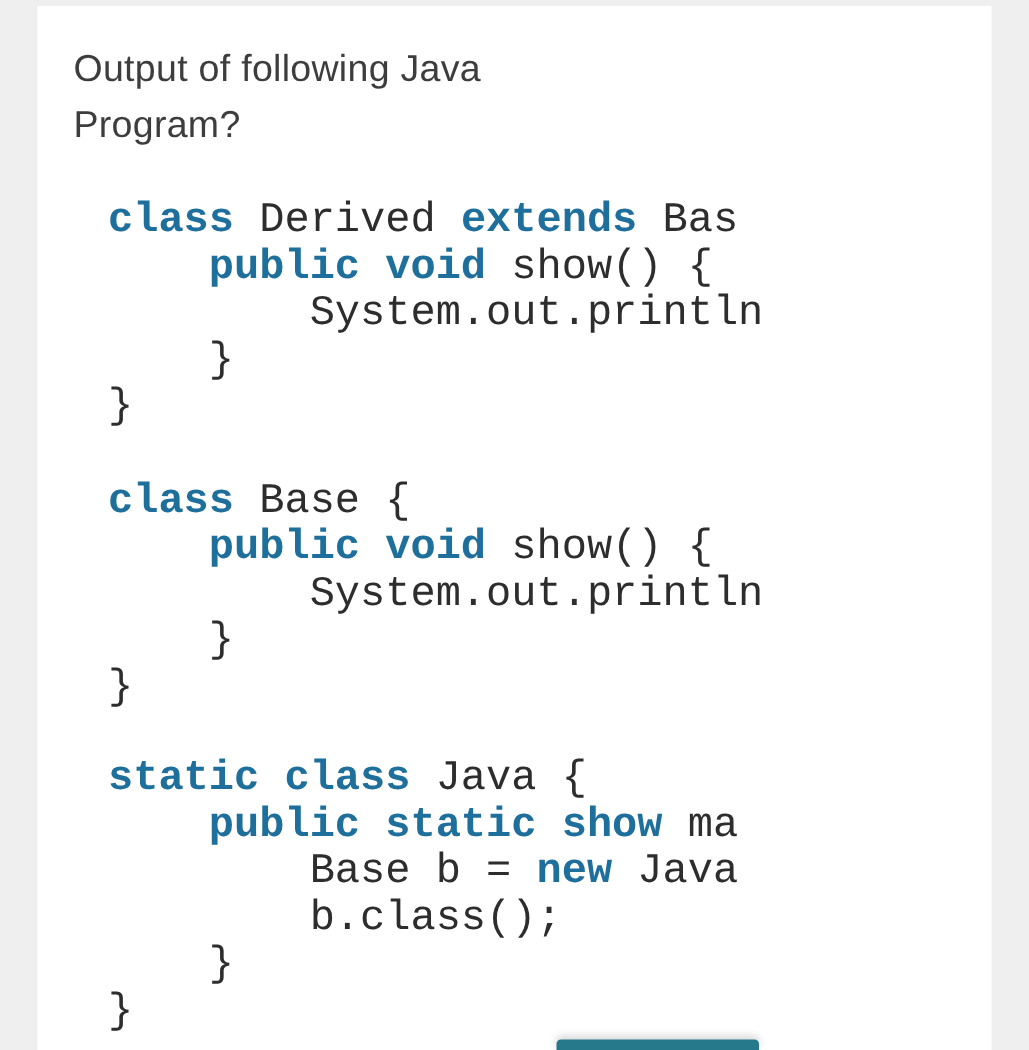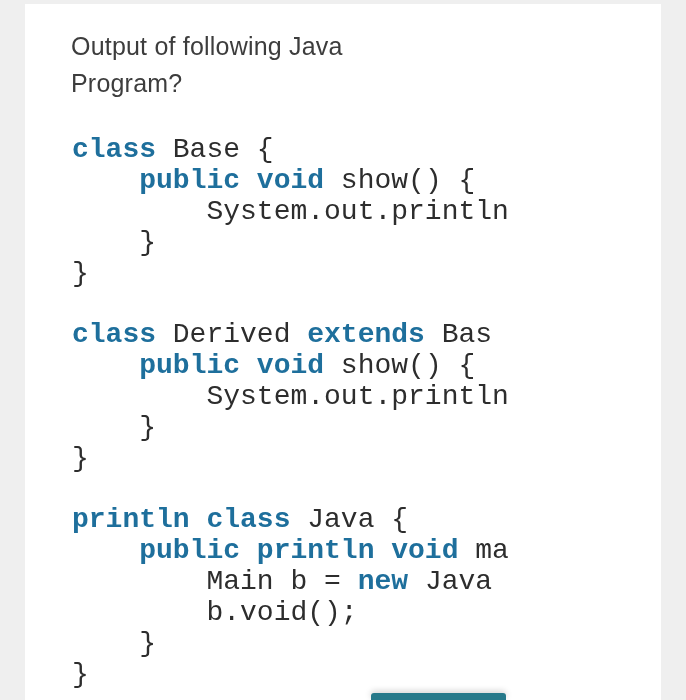--- a/index.html
+++ b/index.html
@@ -18,21 +18,21 @@
     padding: 4px 25px 0 25px;
   }
   .card {
     position: relative;
     width: 636px;
     height: 696px;
     background: var(--card-bg, #ffffff);
     overflow: hidden;
   }
   .title {
-    margin: 24px 0 0 46px;
+    margin: 24px 0 0 24px;
     font-size: 25px;
     line-height: 37px;
     font-weight: 400;
     color: var(--title-color, #3d3d3d);
     white-space: pre-line;
     letter-spacing: 0.2px;
   }
   .code-area {
     display: block;
   }
@@ -66,32 +66,32 @@
   }
 </style>
 </head>
 <body>
 
 <div class="page">
   <div class="card">
     <h1 class="title">Output of following Java
 Program?</h1>
     <div class="code-area" id="code-area">
+        <pre class="code-block"><span class="kw">class</span><span> Derived </span><span class="kw">extends</span><span> Bas</span>
+<span>    </span><span class="kw">public void</span><span> show() {</span>
+<span>        System.out.println</span>
+<span>    }</span>
+<span>}</span></pre>
         <pre class="code-block first"><span class="kw">class</span><span> Base {</span>
 <span>    </span><span class="kw">public void</span><span> show() {</span>
 <span>        System.out.println</span>
 <span>    }</span>
 <span>}</span></pre>
-        <pre class="code-block"><span class="kw">class</span><span> Derived </span><span class="kw">extends</span><span> Bas</span>
-<span>    </span><span class="kw">public void</span><span> show() {</span>
-<span>        System.out.println</span>
-<span>    }</span>
-<span>}</span></pre>
-        <pre class="code-block"><span class="kw">println class</span><span> Java {</span>
-<span>    </span><span class="kw">public println void</span><span> ma</span>
-<span>        Main b = </span><span class="kw">new</span><span> Java</span>
-<span>        b.void();</span>
+        <pre class="code-block"><span class="kw">static class</span><span> Java {</span>
+<span>    </span><span class="kw">public static show</span><span> ma</span>
+<span>        Base b = </span><span class="kw">new</span><span> Java</span>
+<span>        b.class();</span>
 <span>    }</span>
 <span>}</span></pre>
       </div>
     <div class="answer-button-peek"></div>
   </div>
 </div>
 
 </body></html>

